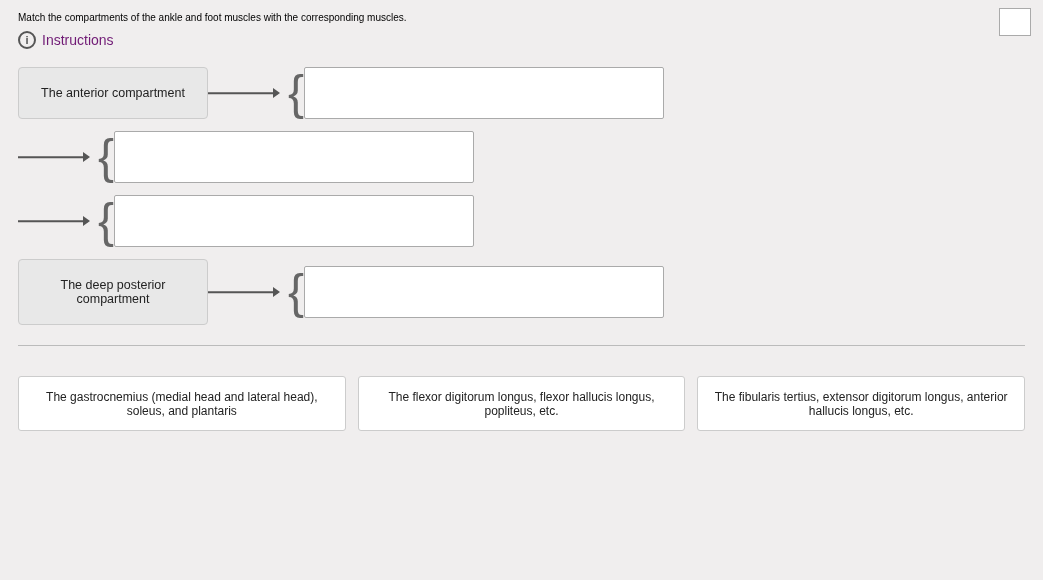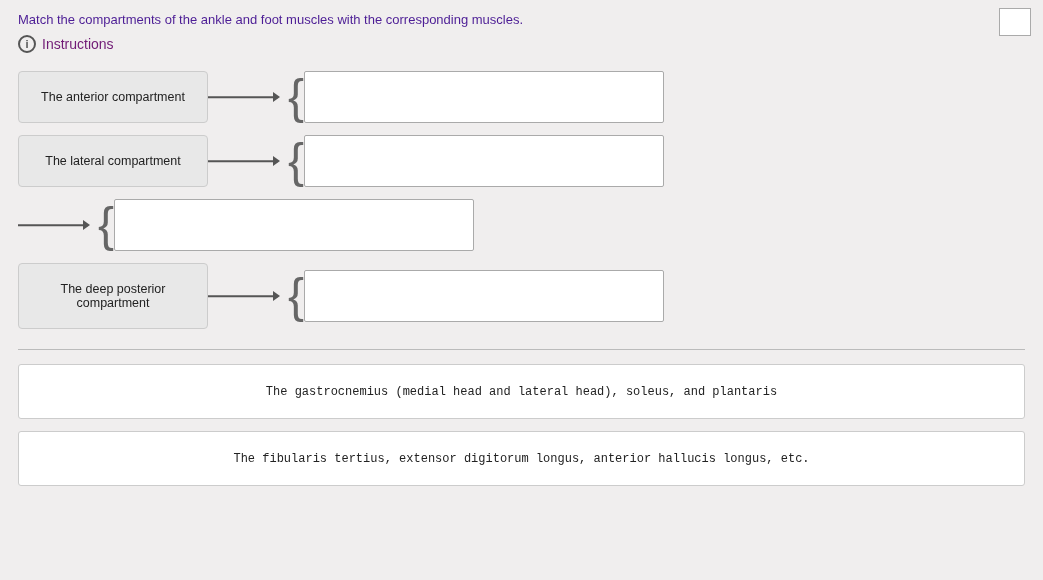--- a/index.html
+++ b/index.html
@@ -118,45 +118,44 @@
     .drop-box {
       width: 360px;
       min-height: 52px;
       border: 1.5px solid #aaa;
       background: white;
       border-radius: 2px;
     }
 
     .bottom-options {
       border-top: 1.5px solid #bbb;
-      padding-top: 14px;
+      padding-top: 30px;
       display: grid;
-      grid-template-columns: 1fr;
+      grid-template-columns: 1fr 1fr 1fr;
       gap: 12px;
-      font-family: Liberation Mono, monospace;
     }
 
     .option-box {
       background: white;
       border: 1.5px solid #ccc;
       border-radius: 3px;
       padding: 12px 16px;
       font-size: 12px;
       color: #222;
       text-align: center;
       cursor: grab;
       min-height: 55px;
       display: flex;
       align-items: center;
       justify-content: center;
     }
 
     .page-title {
-      font-size: 13px;
-      color: #4c1d95;
+      font-size: 10px;
+      color: #000000;
       margin-bottom: 0;
     }
 
     .top-right-box {
       position: absolute;
       top: 8px;
       right: 12px;
       width: 32px;
       height: 28px;
       border: 1.5px solid #aaa;
@@ -184,23 +183,20 @@
         <span>The anterior compartment</span>
       </div>
       <div class="arrow-line" style="width:80px;height:30px;"></div>
       <div class="bracket-drop">
         <span class="bracket">{</span>
         <div class="drop-box"></div>
       </div>
     </div>
 
     <div class="match-row">
-      <div class="label-box">
-        <span>The lateral compartment</span>
-      </div>
       <div class="arrow-line" style="width:80px;height:30px;"></div>
       <div class="bracket-drop">
         <span class="bracket">{</span>
         <div class="drop-box"></div>
       </div>
     </div>
 
     <div class="match-row">
       <div class="arrow-line" style="width:80px;height:30px;"></div>
       <div class="bracket-drop">
@@ -220,17 +216,20 @@
       </div>
     </div>
 
   </div>
 
   <div class="bottom-options">
     <div class="option-box">
       <span>The gastrocnemius (medial head and lateral head), soleus, and plantaris</span>
     </div>
     <div class="option-box">
+      <span>The flexor digitorum longus, flexor hallucis longus, popliteus, etc.</span>
+    </div>
+    <div class="option-box">
       <span>The fibularis tertius, extensor digitorum longus, anterior hallucis longus, etc.</span>
     </div>
   </div>
 
 </div>
 
 </body></html>

